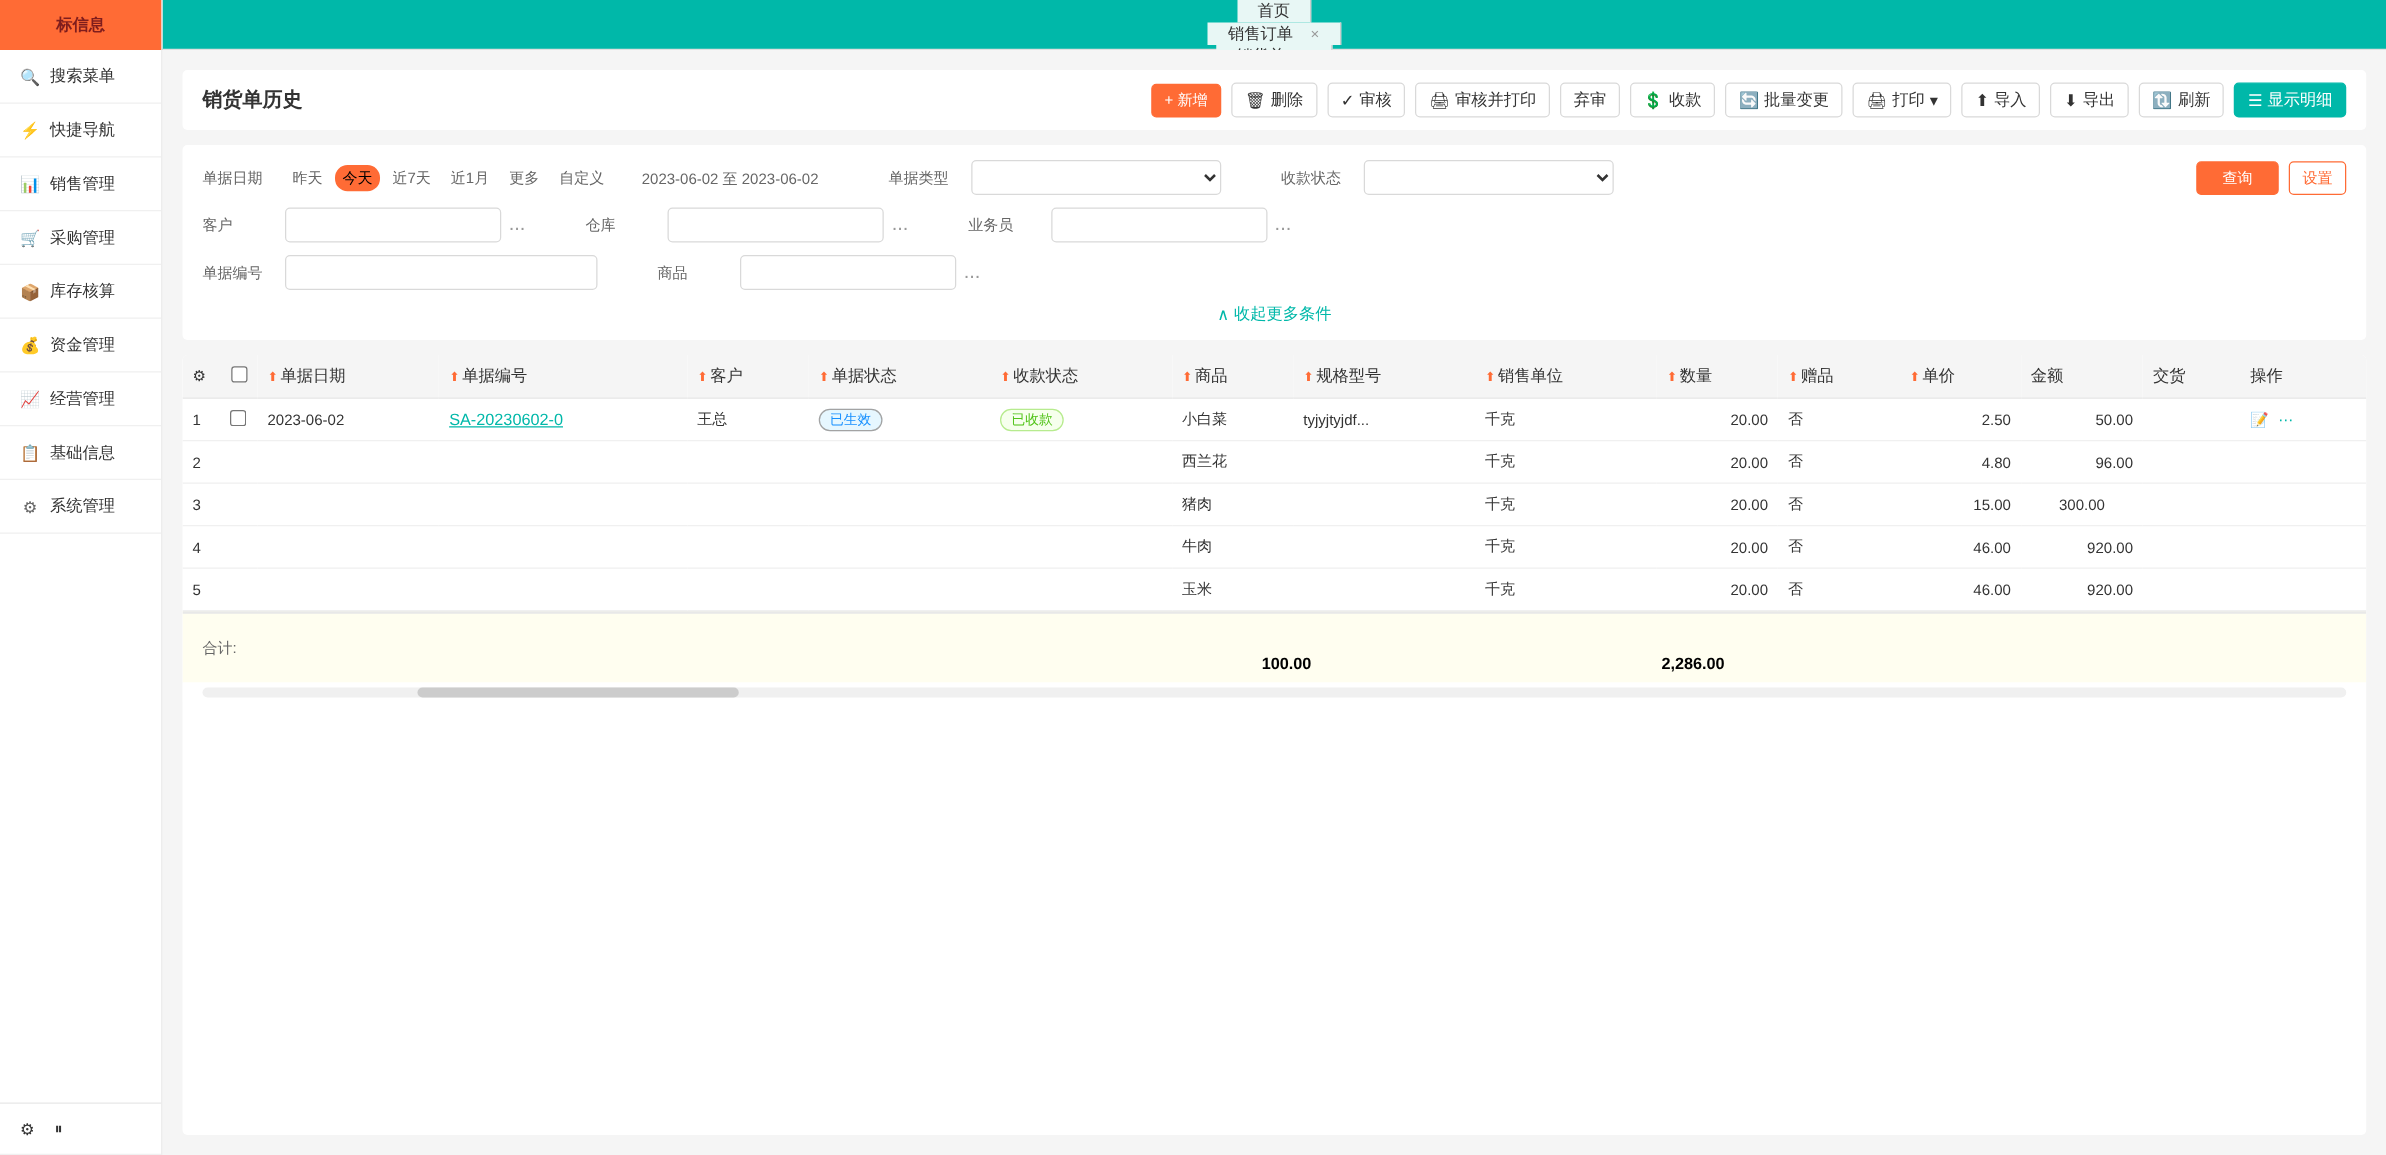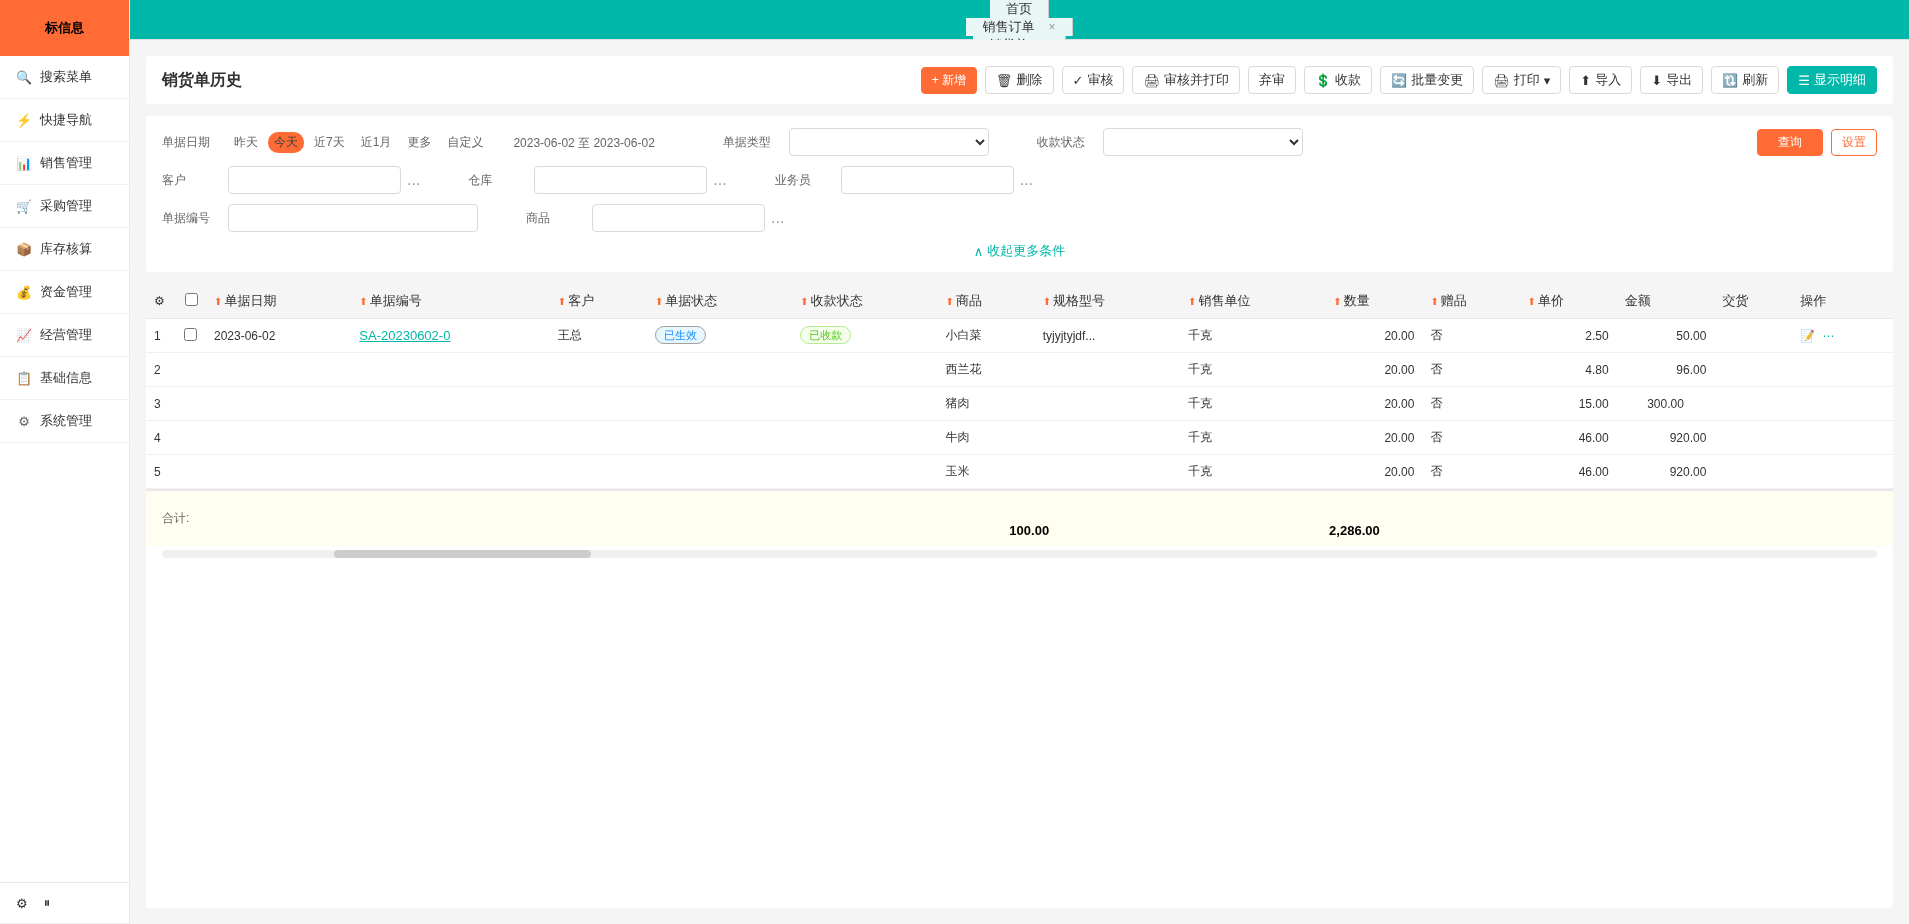--- a/index.html
+++ b/index.html
@@ -1,20 +1,20 @@
 <!DOCTYPE html>
 <html><head>
   <meta charset="utf-8">
   <style>
     * { box-sizing: border-box; margin: 0; padding: 0; font-family: 'Microsoft YaHei', Arial, sans-serif; font-size: 13px; }
     body { display: flex; height: 924px; overflow: hidden; background: #f5f5f5; }
     
     
     .sidebar { width: 130px; background: #fff; border-right: 1px solid #e8e8e8; display: flex; flex-direction: column; height: 100%; }
-    .sidebar-logo { background: #ff6b35; padding: 8px; text-align: center; color: #000000; font-size: 14px; font-weight: bold; height: 56px; display: flex; align-items: center; justify-content: center; }
+    .sidebar-logo { background: #ff6b35; padding: 8px; text-align: center; color: #7f1d1d; font-size: 14px; font-weight: bold; height: 40px; display: flex; align-items: center; justify-content: center; }
     .sidebar-item { display: flex; align-items: center; padding: 12px 16px; cursor: pointer; color: #333; gap: 8px; border-bottom: 1px solid #f0f0f0; }
     .sidebar-item .icon { width: 16px; height: 16px; display: inline-flex; align-items: center; justify-content: center; color: #666; }
     .sidebar-item span { font-size: 13px; }
     .sidebar-bottom { margin-top: auto; border-top: 1px solid #e8e8e8; }
     
     
     .main { flex: 1; display: flex; flex-direction: column; overflow: hidden; }
     
     
     .tab-bar { background: #fff; border-bottom: 1px solid #e0e0e0; display: flex; align-items: center; height: 40px; padding: 0 8px; flex-direction: column; }
@@ -34,21 +34,21 @@
     .btn-teal { background: #00b8a9; color: #fff; border-color: #00b8a9; }
     
     
     .filter-area { background: #fff; padding: 12px 16px; border-radius: 4px; }
     .filter-row { display: flex; align-items: center; gap: 16px; margin-bottom: 10px; }
     .filter-label { color: #666; min-width: 60px; white-space: nowrap; font-size: 12px; }
     .filter-input { border: 1px solid #d9d9d9; border-radius: 4px; padding: 4px 8px; height: 28px; min-width: 150px; color: #333; font-size: 12px; }
     .filter-select { border: 1px solid #d9d9d9; border-radius: 4px; padding: 4px 8px; height: 28px; min-width: 200px; color: #333; font-size: 12px; background: #fff; }
     .date-shortcuts { display: flex; align-items: center; gap: 4px; }
     .date-btn { padding: 2px 6px; border-radius: 3px; cursor: pointer; font-size: 12px; color: #666; }
-    .date-btn.active { background: #ff6b35; color: #404040; border-radius: 10px; }
+    .date-btn.active { background: #ff6b35; color: #000000; border-radius: 10px; }
     .date-range { font-size: 12px; color: #666; margin-top: 2px; }
     .filter-dots { color: #999; cursor: pointer; font-size: 16px; }
     .collapse-btn { display: flex; align-items: center; justify-content: center; color: #00b8a9; cursor: pointer; font-size: 12px; gap: 4px; margin-top: 4px; }
     
     
     .table-container { background: #fff; border-radius: 4px; overflow: hidden; flex: 1; }
     table { width: 100%; border-collapse: collapse; }
     thead tr { background: #f5f5f5; }
     thead th { padding: 8px 8px; text-align: left; color: #333; font-weight: normal; border-bottom: 1px solid #e8e8e8; font-size: 12px; white-space: nowrap; }
     thead th .sort-icon { color: #ff6b35; font-size: 10px; margin-right: 2px; }
@@ -225,21 +225,21 @@
             <span class="date-btn">近7天</span>
             <span class="date-btn">近1月</span>
             <span class="date-btn">更多</span>
             <span class="date-btn">自定义</span>
           </div>
         </div>
         <div style="margin-left: 8px; display: flex; flex-direction: column;">
           <div class="date-range">2023-06-02 至 2023-06-02</div>
         </div>
 
-        <div class="filter-field" style="margin-left: 52px;">
+        <div class="filter-field" style="margin-left: 40px;">
           <span class="filter-label">单据类型</span>
           <select class="filter-select">
             <option value=""></option>
           </select>
         </div>
 
         <div class="filter-field" style="margin-left: 32px;">
           <span class="filter-label">收款状态</span>
           <select class="filter-select">
             <option value=""></option>

